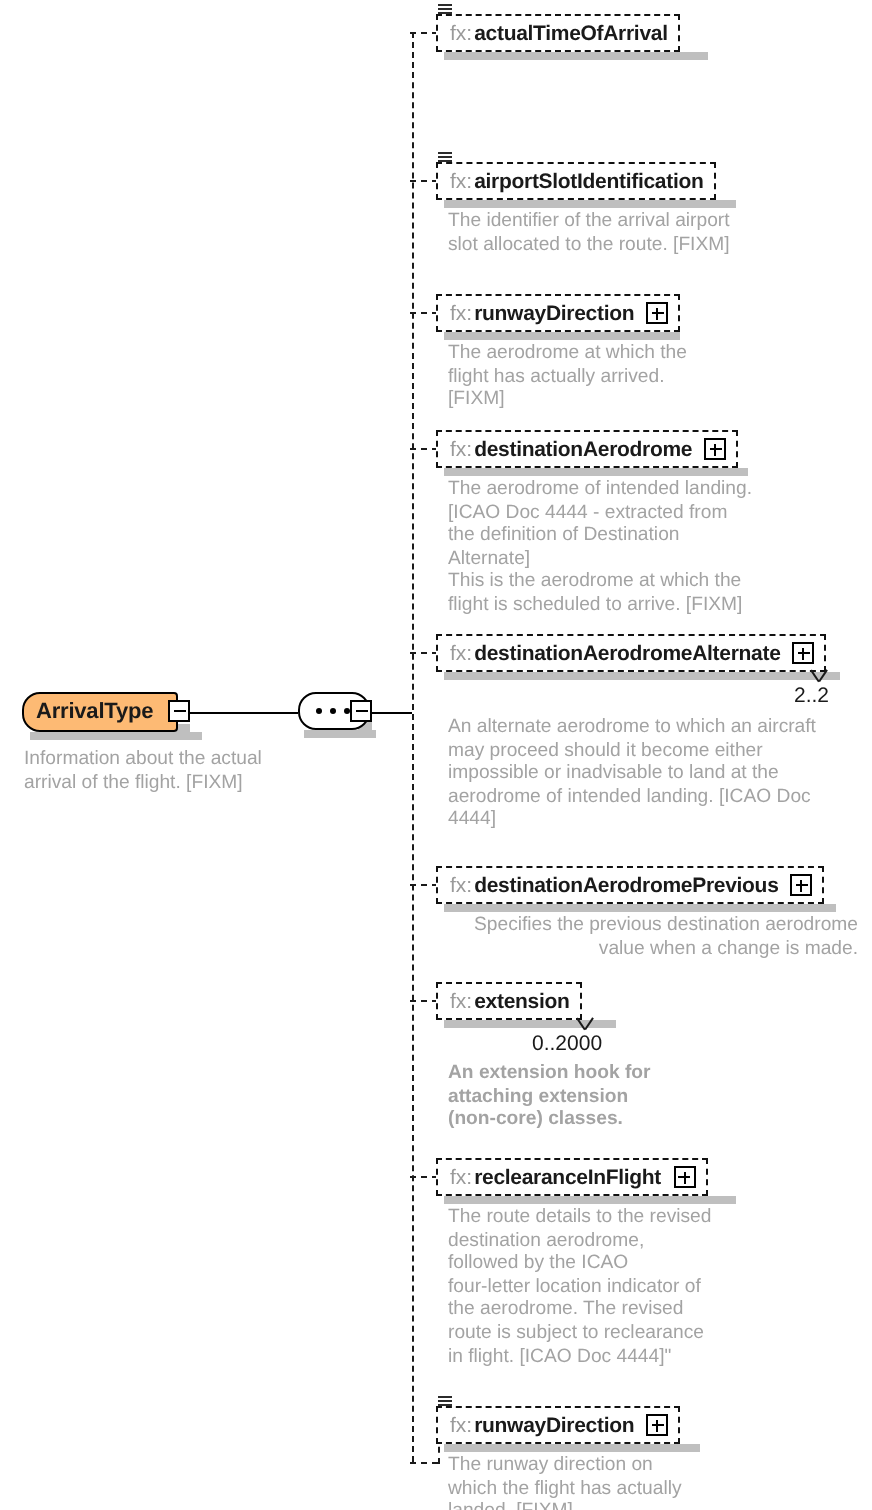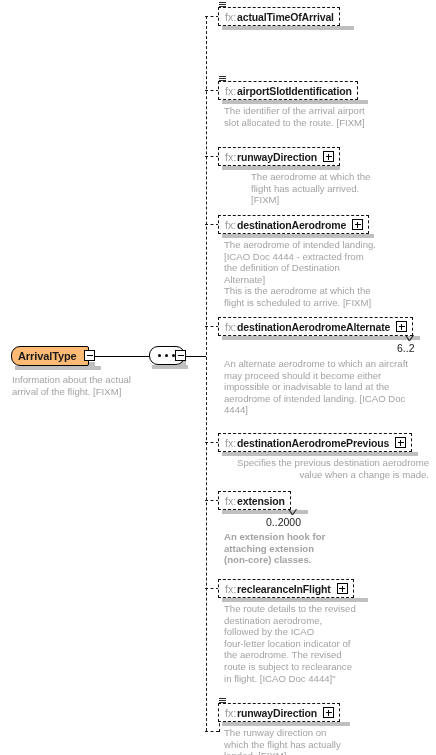--- a/index.html
+++ b/index.html
@@ -315,21 +315,21 @@
   <div class="h-dash" style="left:205px; top:156px; width:14px;"></div>
   <div class="stub-v" style="left:218.5px; top:149px; height:8px;"></div>
 
   <div class="box-shadow-bar" style="left:222px; top:166px; width:118px; height:4px;"></div>
   <div class="elem-box" style="left:218px; top:147px;">
     <span class="ns">fx:</span>
     <span class="ename">runwayDirection</span>
     <span class="expander"></span>
   </div>
 
-  <div class="doc-text" style="left:224px; top:171px; width:160px;margin-left:27px;">The aerodrome at which the
+  <div class="doc-text" style="left:224px; top:171px; width:160px;">The aerodrome at which the
 flight has actually arrived.
 [FIXM]</div>
 
   <div class="h-dash" style="left:205px; top:224px; width:14px;"></div>
   <div class="stub-v" style="left:218.5px; top:217px; height:8px;"></div>
 
   <div class="box-shadow-bar" style="left:222px; top:234px; width:152px; height:4px;"></div>
   <div class="elem-box" style="left:218px; top:215px;">
     <span class="ns">fx:</span>
     <span class="ename">destinationAerodrome</span>
@@ -346,21 +346,21 @@
   <div class="h-dash" style="left:205px; top:326px; width:14px;"></div>
   <div class="stub-v" style="left:218.5px; top:319px; height:8px;"></div>
 
   <div class="box-shadow-bar" style="left:222px; top:336px; width:198px; height:4px;"></div>
   <div class="elem-box" style="left:218px; top:317px;">
     <span class="ns">fx:</span>
     <span class="ename">destinationAerodromeAlternate</span>
     <span class="expander"></span>
   </div>
   <div class="card-chev" style="left:404px; top:335px;"></div>
-  <div class="card-label" style="left:397px; top:342px;">6..2</div>
+  <div class="card-label" style="left:397px; top:342px;">2..2</div>
 
   <div class="doc-text" style="left:224px; top:358px; width:205px;">An alternate aerodrome to which an aircraft
 may proceed should it become either
 impossible or inadvisable to land at the
 aerodrome of intended landing. [ICAO Doc
 4444]</div>
 
   <div class="h-dash" style="left:205px; top:442px; width:14px;"></div>
   <div class="stub-v" style="left:218.5px; top:435px; height:8px;"></div>
 

